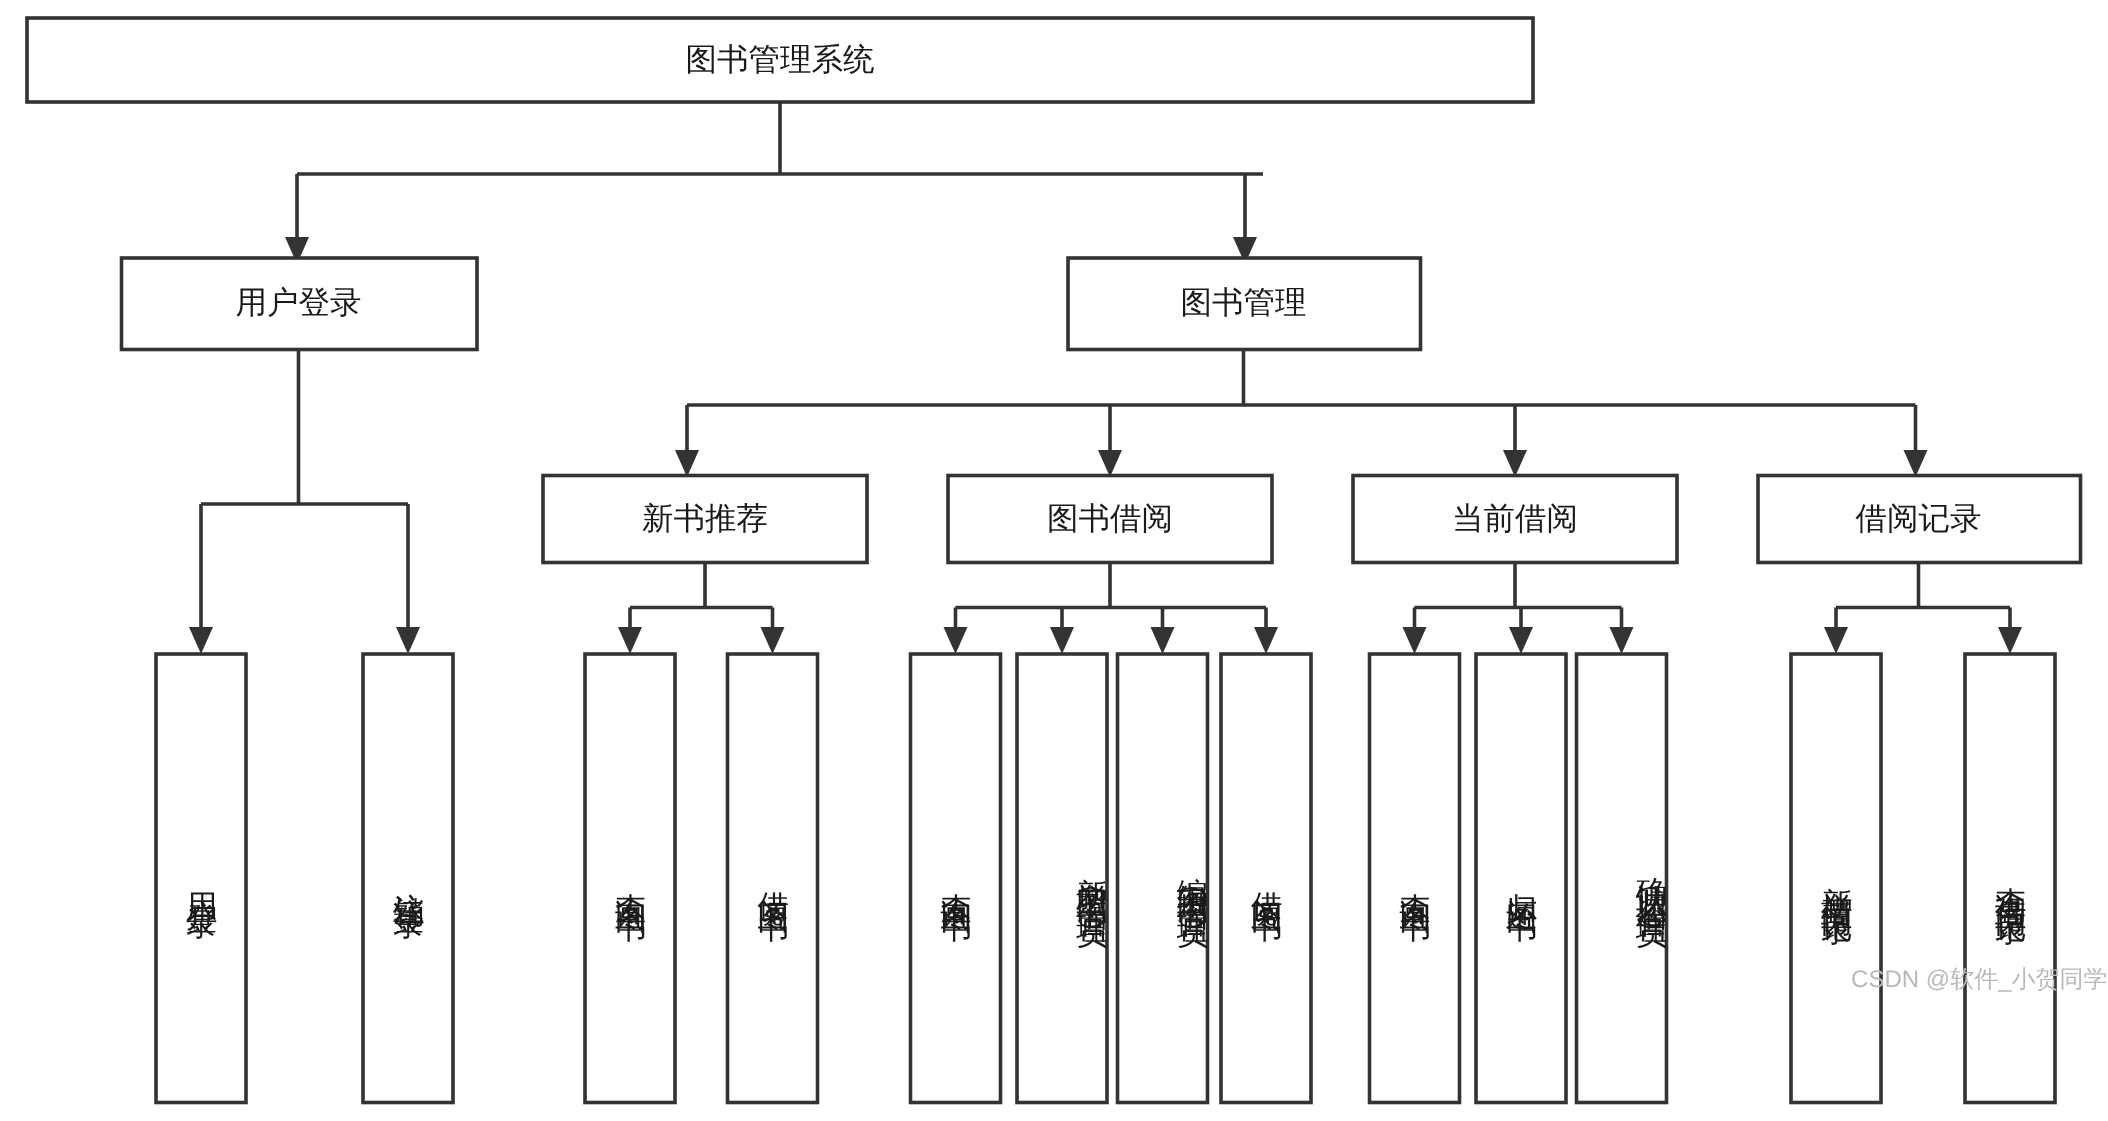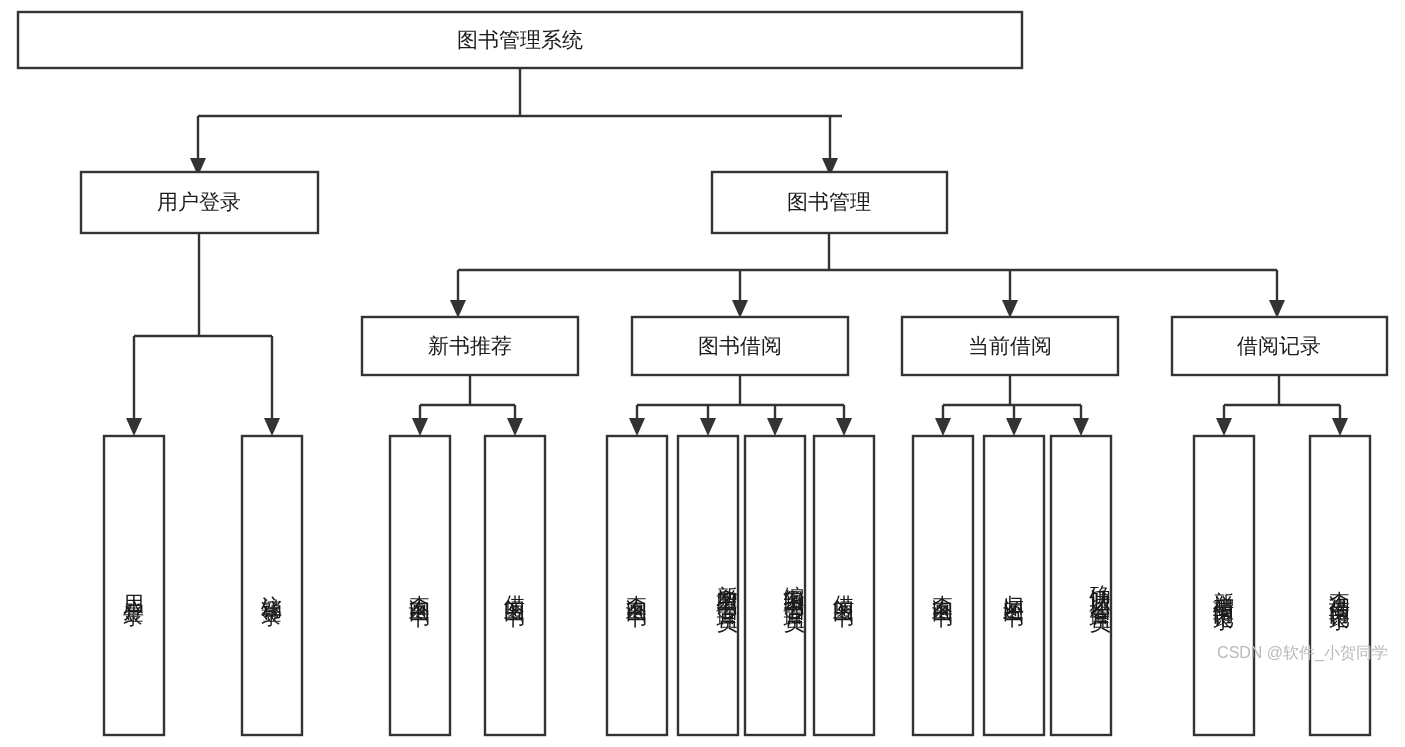--- a/index.html
+++ b/index.html
@@ -62,21 +62,21 @@
     font-family: "Liberation Sans", "DejaVu Sans", sans-serif;
     font-size: 21px;
     line-height: 1.0;
     letter-spacing: 4px;
     color: #1a1a1a;
     white-space: nowrap;
     pointer-events: none;
   }
   .watermark {
     position: absolute;
-    right: 17px;
+    right: 0;
     bottom: 6px;
     font-family: "Liberation Sans", "DejaVu Sans", sans-serif;
     font-size: 16px;
     color: #b9b9b9;
     white-space: nowrap;
   }
 </style>
 </head>
 <body>
 

